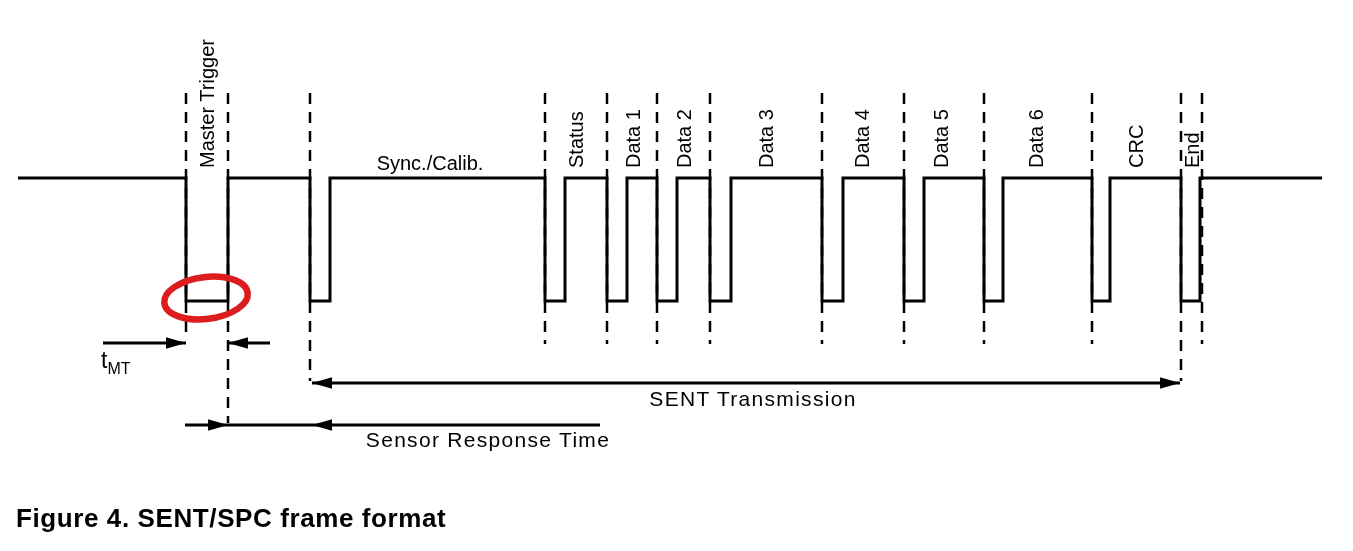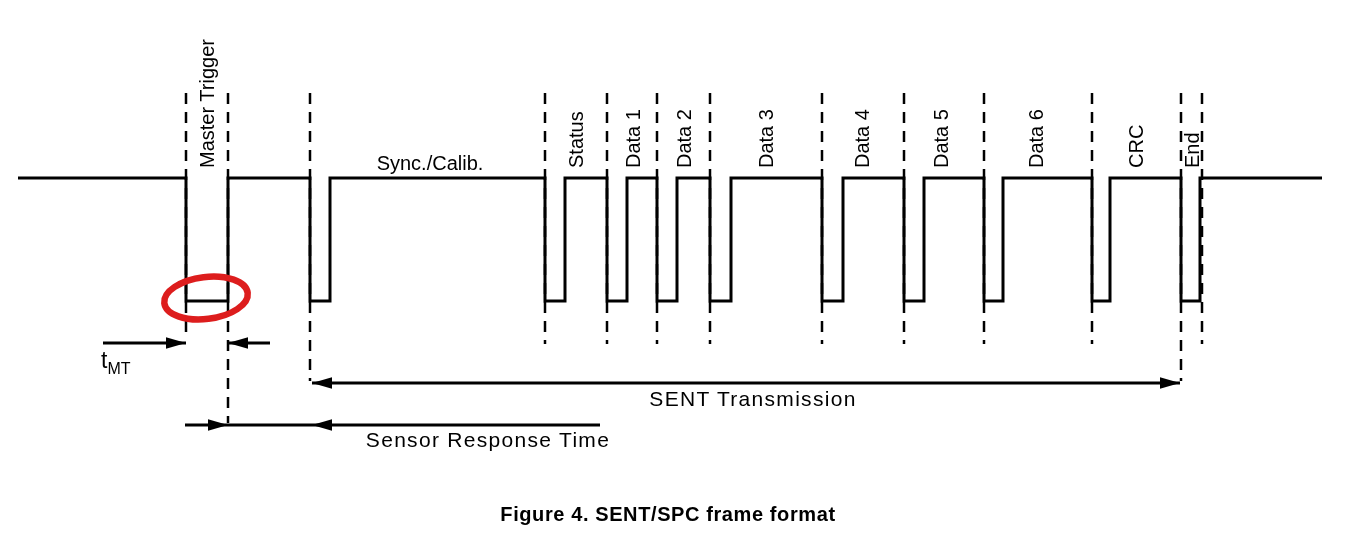--- a/index.html
+++ b/index.html
@@ -14,25 +14,24 @@
     background: #ffffff;
     overflow: hidden;
     font-family: "Liberation Sans", sans-serif;
   }
   svg text {
     font-family: "Liberation Sans", sans-serif;
     fill: #000000;
   }
   .caption {
     position: absolute;
-    left: 10px;
+    left: 16px;
     top: 503px;
     width: 1316px;
-    text-align: center;
-    font-size: 20px;
+    font-size: 26px;
     font-weight: bold;
     letter-spacing: 0.6px;
     color: #000000;
   }
 </style>
 </head>
 <body>
 
 <div class="canvas">
   <svg width="1353" height="551" viewBox="0 0 1353 551" xmlns="http://www.w3.org/2000/svg">

